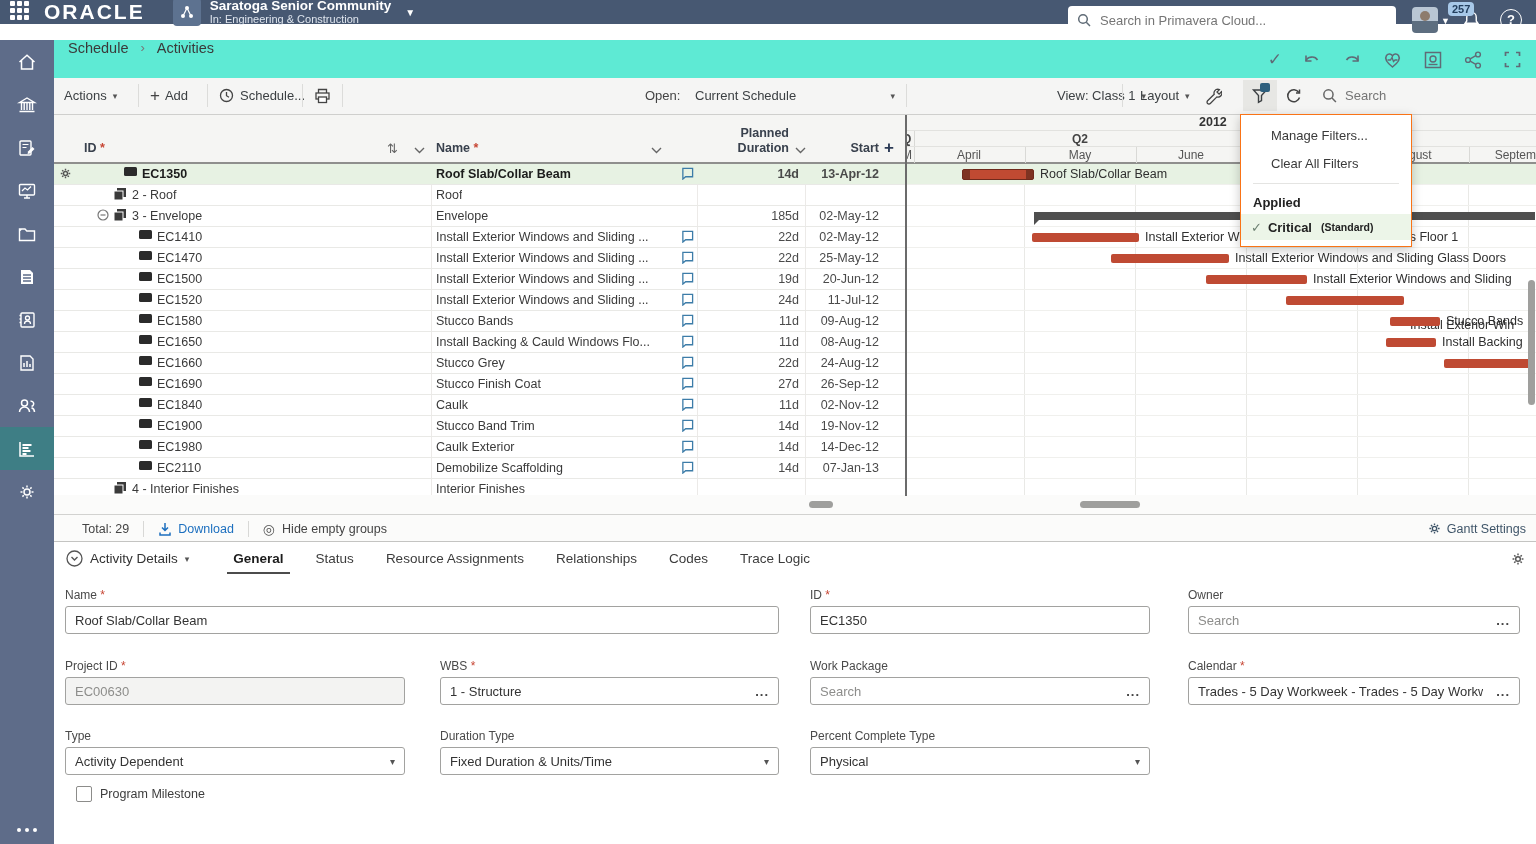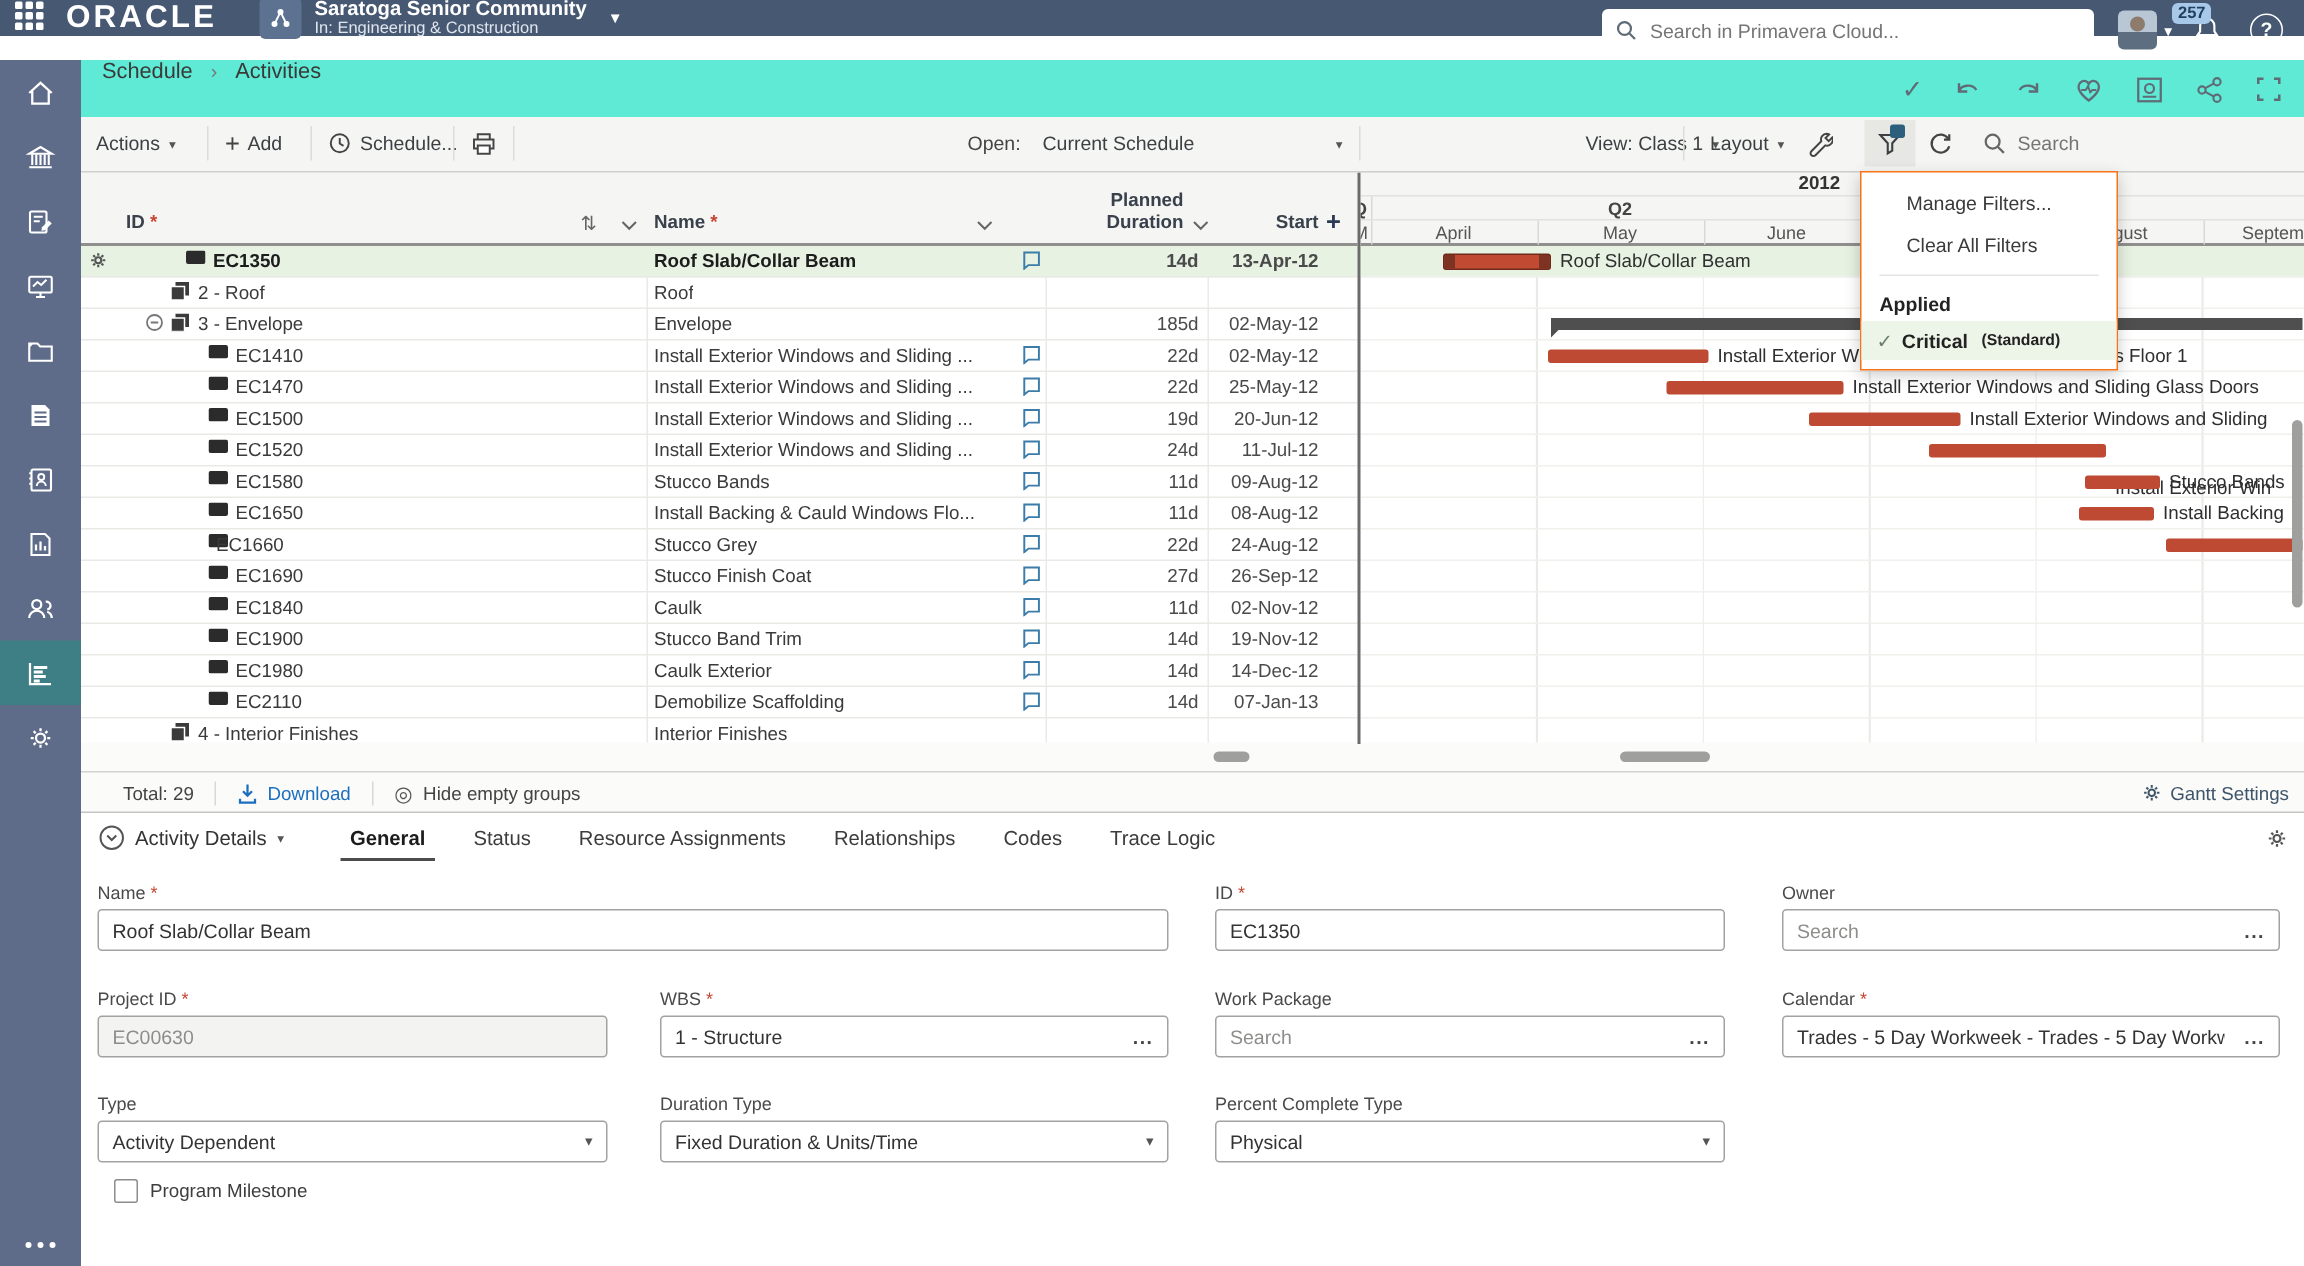--- a/index.html
+++ b/index.html
@@ -542,21 +542,21 @@
             </span>
             <span class="rdur">11d</span>
             <span class="rstart">08-Aug-12</span>
           </div>
           <div class="trow">
             <span class="ricon" style="left:85px">
               <svg width="13" height="9" viewBox="0 0 13 9">
                 <rect x="0" y="0" width="13" height="9" rx="1.5" fill="#2b2b2b"></rect>
               </svg>
             </span>
-            <span class="rid" style="left:90px">EC1660</span>
+            <span class="rid" style="left:103px">EC1660</span>
             <span class="rname">Stucco Grey</span>
             <span class="rnote">
               <svg width="13" height="13" viewBox="0 0 14 14">
                 <path d="M2 1.5 h10.5 v9 H5 L2 13 z" fill="none" stroke="#3c7ca8" stroke-width="1.4"></path>
               </svg>
             </span>
             <span class="rdur">22d</span>
             <span class="rstart">24-Aug-12</span>
           </div>
           <div class="trow">

